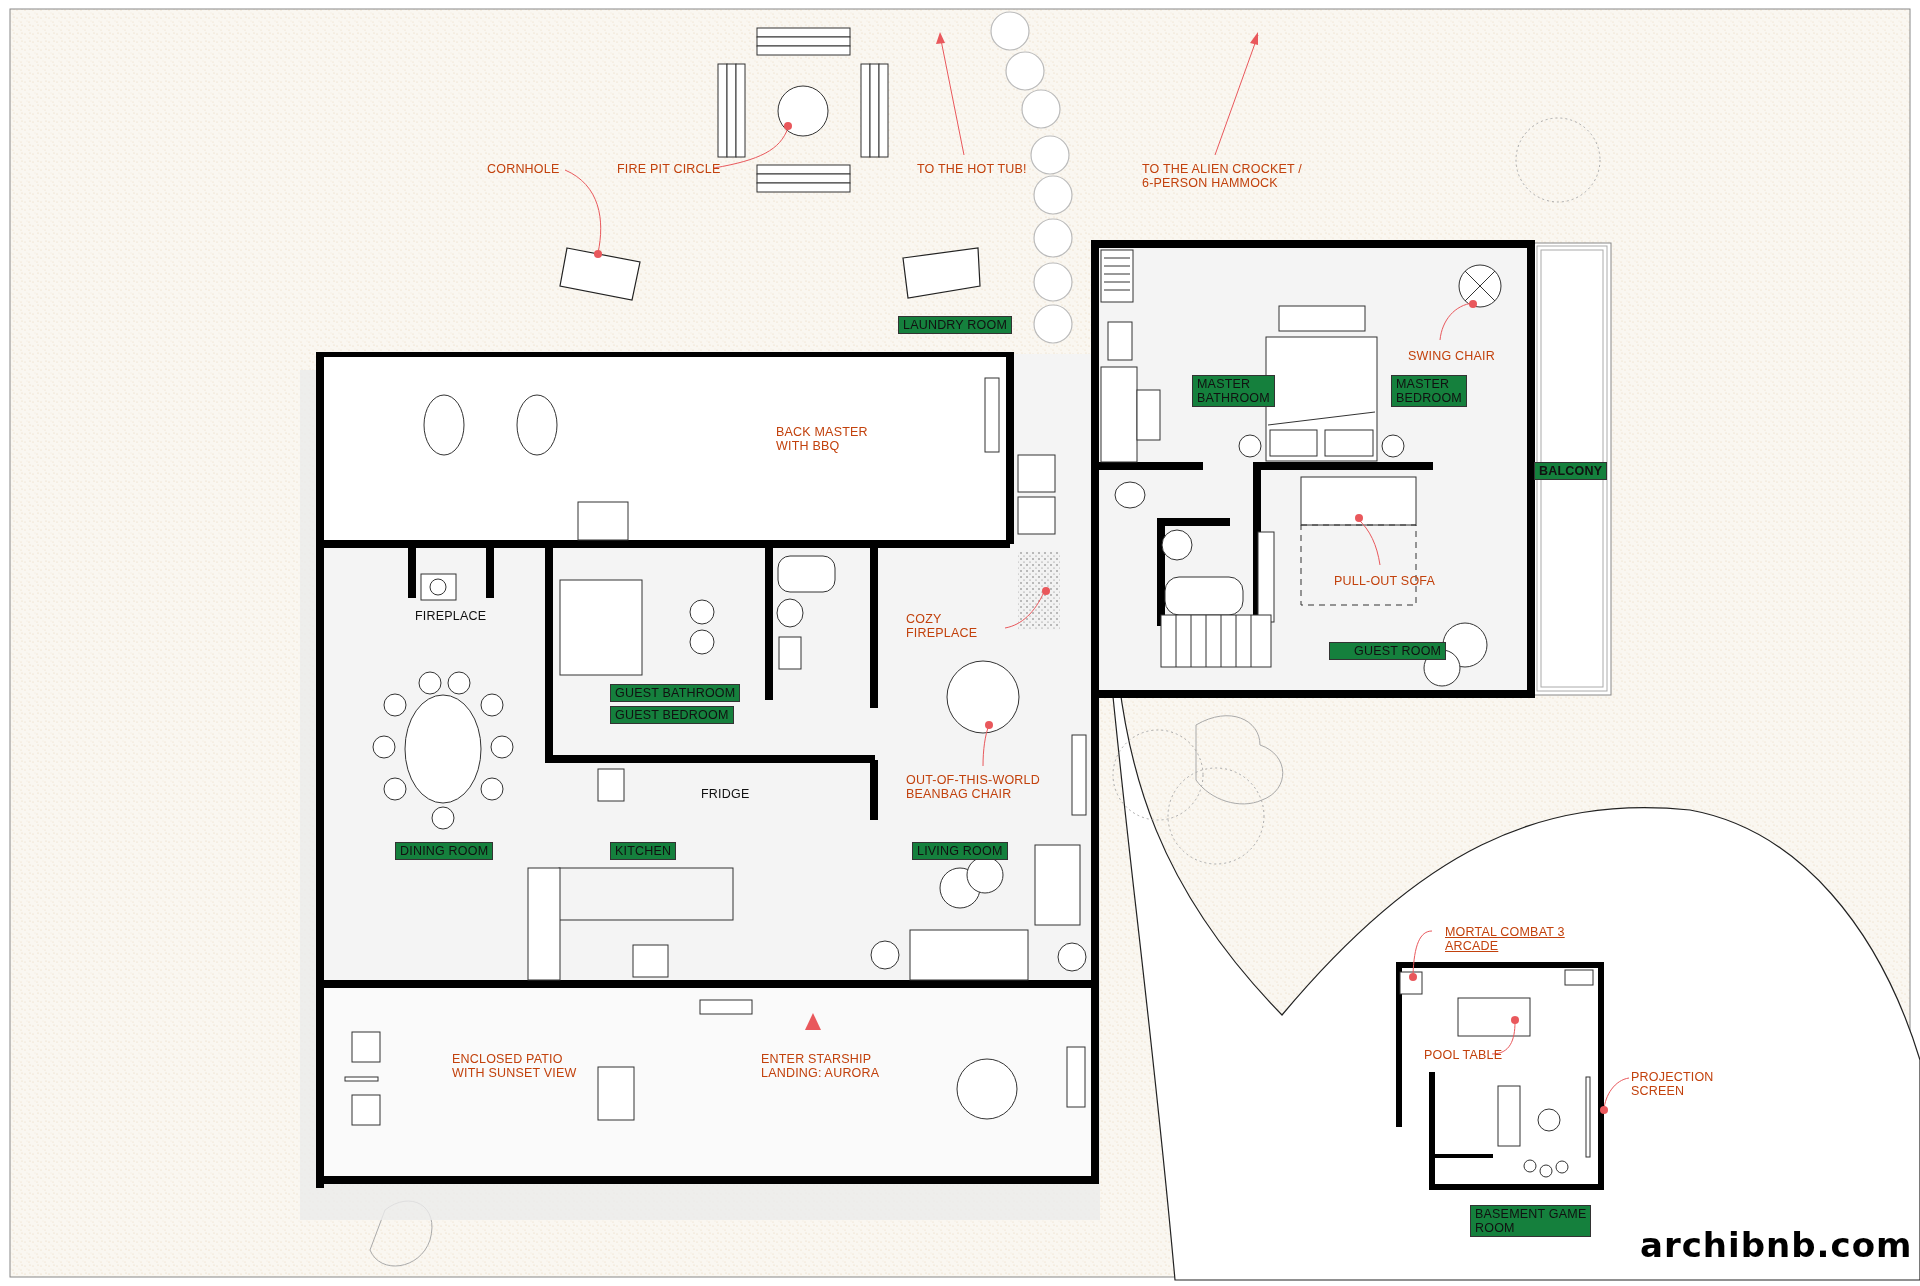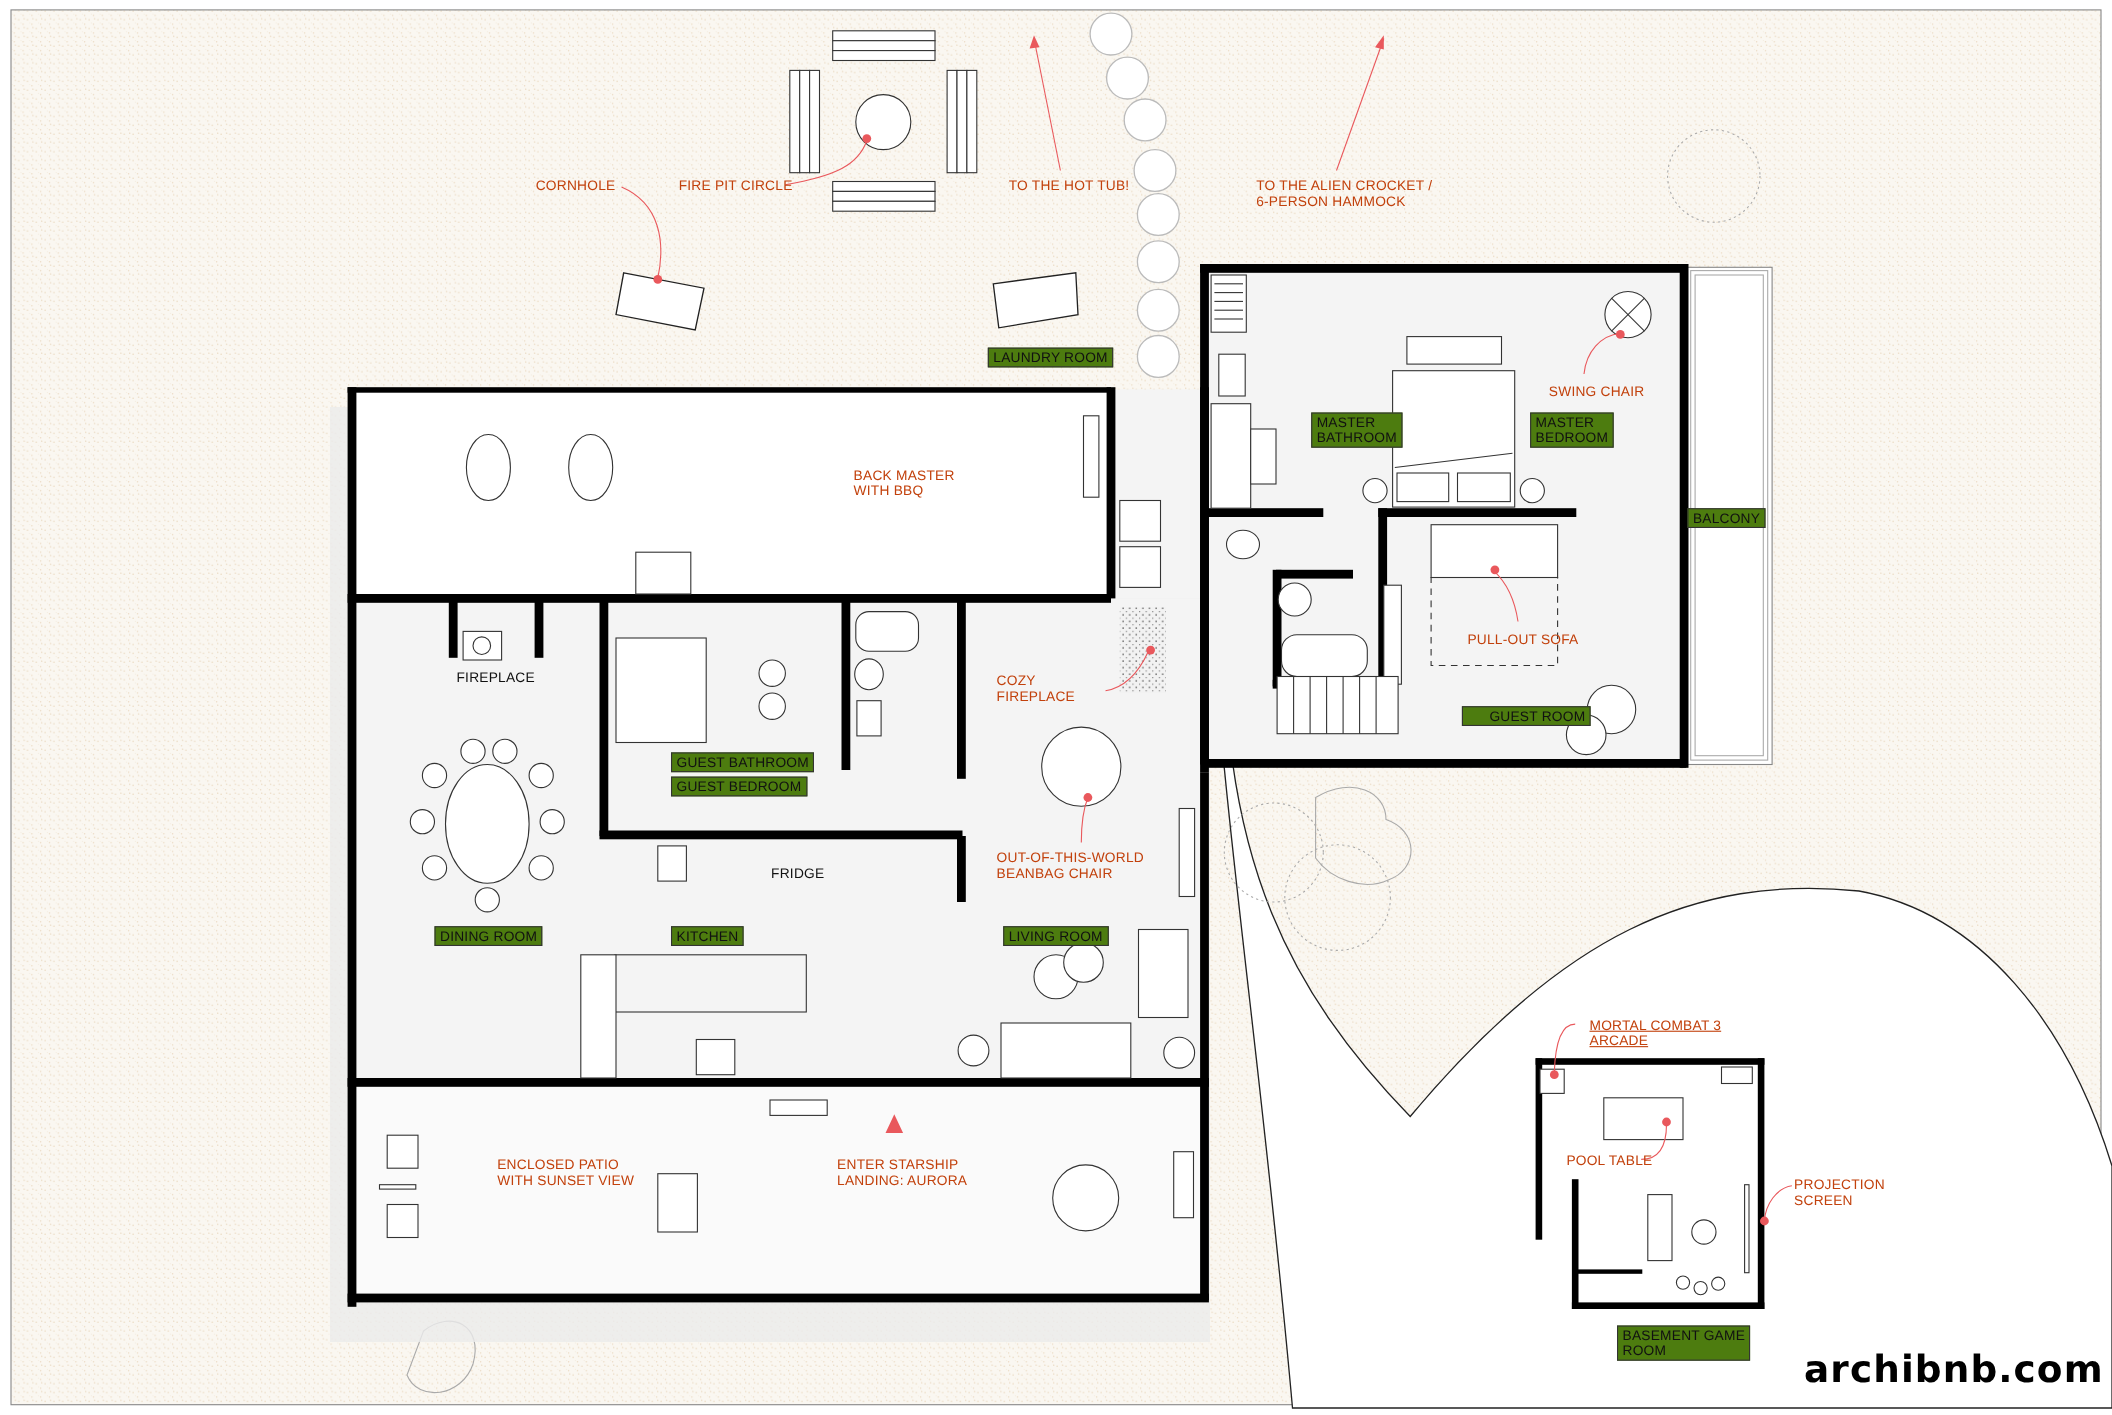--- a/index.html
+++ b/index.html
@@ -1,19 +1,19 @@
 <!DOCTYPE html>
 <html><head>
 <meta charset="utf-8">
 <style>
   html, body { margin: 0; padding: 0; background: #ffffff; }
   body { width: 1920px; height: 1286px; position: relative; overflow: hidden; font-family: "Liberation Sans", "DejaVu Sans", sans-serif; }
   #plan { position: absolute; left: 0; top: 0; width: 1920px; height: 1286px; }
   .lbl { position: absolute; font-family: "Liberation Sans", "DejaVu Sans", sans-serif; font-size: 12.5px; color: #111; letter-spacing: 0.2px; line-height: 14px; }
-  .box { border: 1.2px solid #333; background: #4d7c0f; padding: 1px 4px; white-space: nowrap; }
+  .box { border: 1.2px solid #333; background: #15803d; padding: 1px 4px; white-space: nowrap; }
   .red { color: #c2410c; font-size: 12.5px; white-space: nowrap; }
   .watermark { position: absolute; left: 1640px; top: 1225px; font-family: "DejaVu Sans", sans-serif; font-size: 34px; color: #000000; font-weight: bold; letter-spacing: 1px; }
 </style>
 </head>
 <body>
 
 <svg id="plan" viewBox="0 0 1920 1286" xmlns="http://www.w3.org/2000/svg">
   <defs>
     <pattern id="speckle" width="8" height="8" patternUnits="userSpaceOnUse">
       <rect width="8" height="8" fill="#faf7f1"></rect>
@@ -310,21 +310,21 @@
 
 <div class="lbl box" style="left:898px;top:316px;">LAUNDRY ROOM</div>
 <div class="lbl box" style="left:1192px;top:375px;">
   <div>MASTER</div>
   <div>BATHROOM</div>
 </div>
 <div class="lbl box" style="left:1391px;top:375px;">
   <div>MASTER</div>
   <div>BEDROOM</div>
 </div>
-<div class="lbl box" style="left:1534px;top:462px;">BALCONY</div>
+<div class="lbl box" style="left:1534px;top:462px;font-weight:bold;">BALCONY</div>
 <div class="lbl box" style="left:1329px;top:642px;padding-left:24px;">GUEST ROOM</div>
 <div class="lbl" style="left:415px;top:609px;">FIREPLACE</div>
 <div class="lbl box" style="left:610px;top:684px;">GUEST BATHROOM</div>
 <div class="lbl box" style="left:610px;top:706px;">GUEST BEDROOM</div>
 <div class="lbl" style="left:701px;top:787px;">FRIDGE</div>
 <div class="lbl box" style="left:395px;top:842px;">DINING ROOM</div>
 <div class="lbl box" style="left:610px;top:842px;">KITCHEN</div>
 <div class="lbl box" style="left:912px;top:842px;">LIVING ROOM</div>
 <div class="lbl box" style="left:1470px;top:1205px;">
   <div>BASEMENT  GAME</div>

